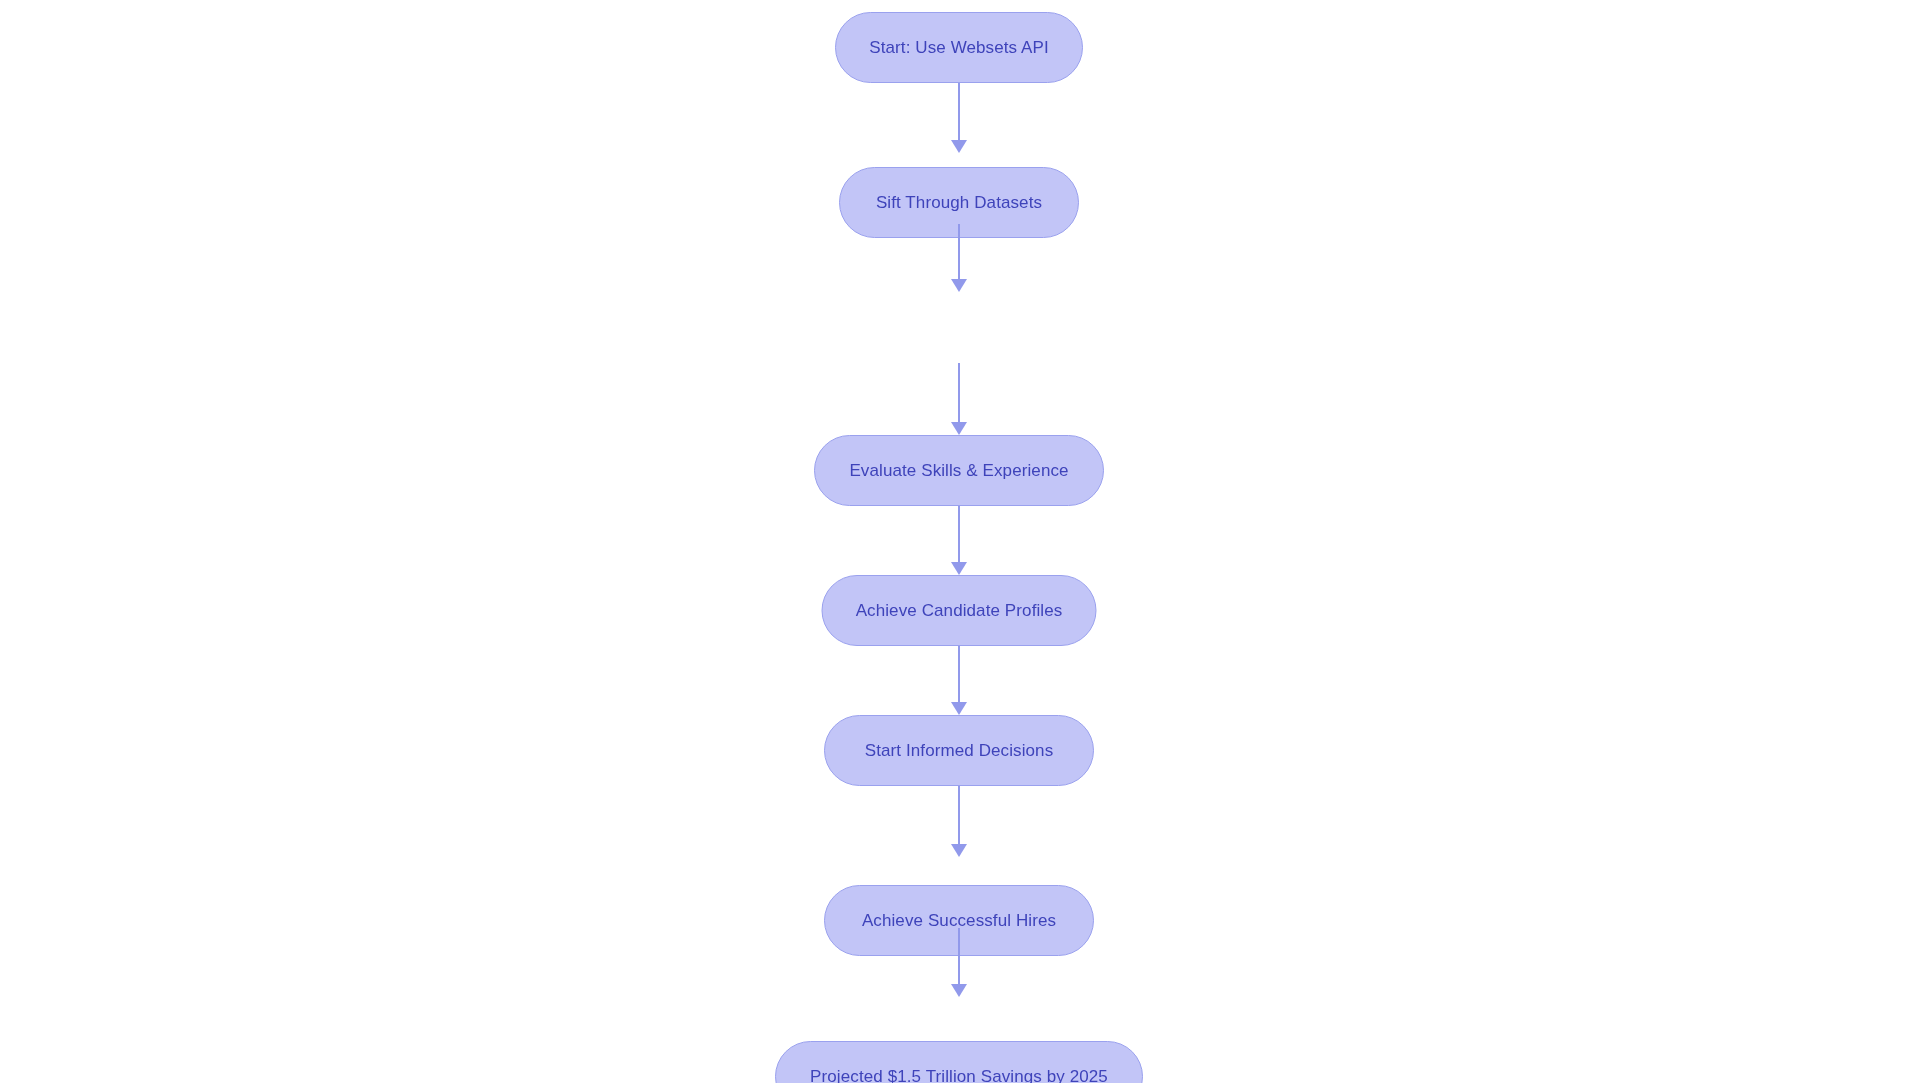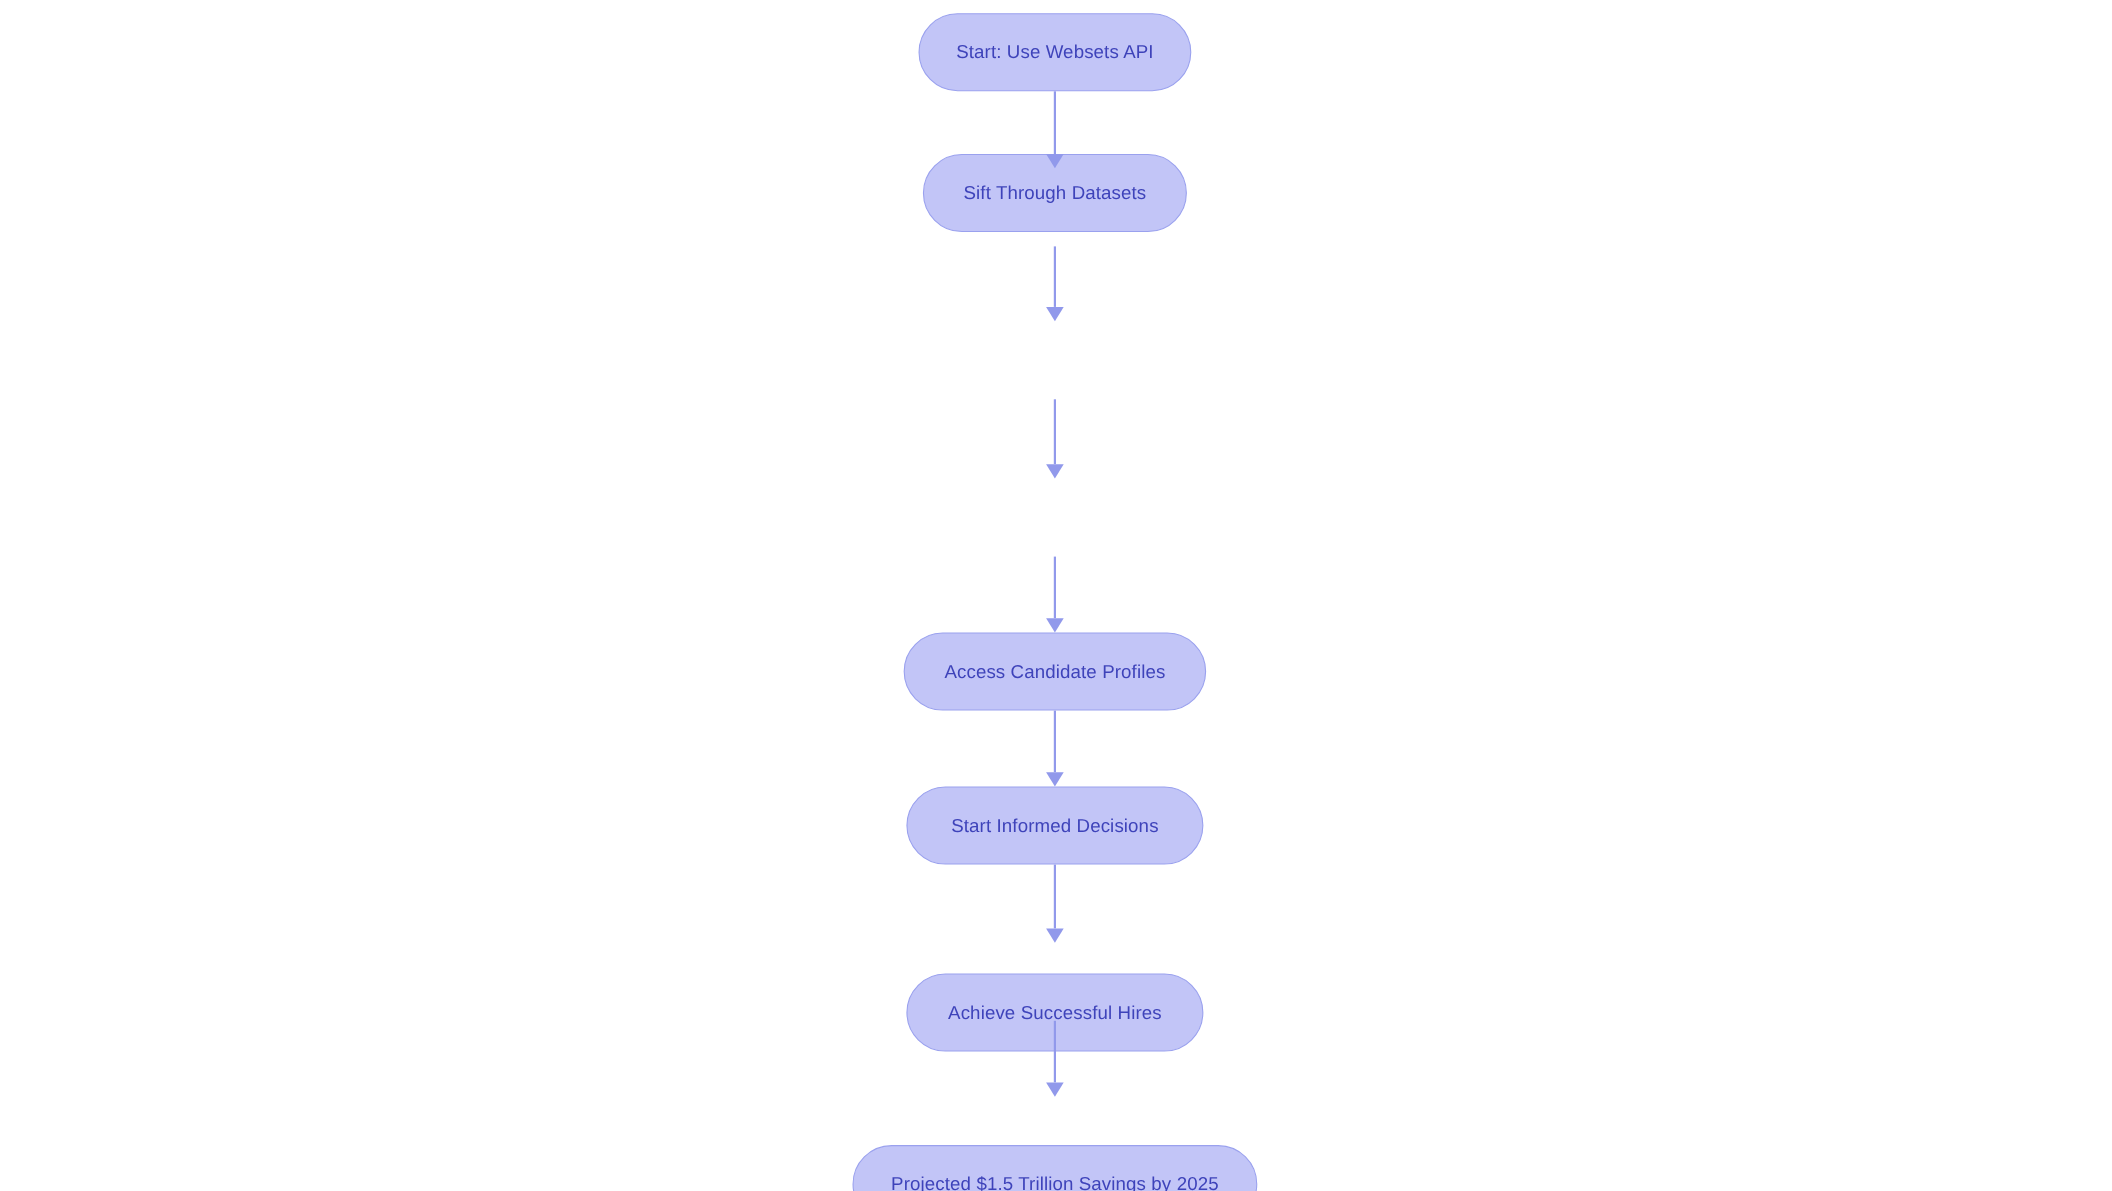--- a/index.html
+++ b/index.html
@@ -34,21 +34,21 @@
     display:flex;
     align-items:center;
     justify-content:center;
     font-size:17px;
     font-weight:500;
     letter-spacing:0.1px;
     white-space:nowrap;
     text-align:center;
   }
   .n1{top:12px;width:248px;}
-  .n2{top:140px;width:240px;}
+  .n2{top:167px;width:240px;}
   .n3{top:292px;width:218px;}
   .n4{top:435px;width:290px;}
   .n5{top:575px;width:275px;}
   .n6{top:715px;width:270px;}
   .n7{top:857px;width:270px;margin-top:28px;}
   .n8{top:997px;width:368px;margin-top:44px;}
   .arrow{
     position:absolute;
     left:959px;
     transform:translateX(-50%);
@@ -77,21 +77,22 @@
     border-top:13px solid var(--arrow);
   }
 </style>
 </head>
 <body>
 
 <div class="canvas">
 
   <div class="node n1">Start: Use Websets API</div>
   <div class="node n2">Sift Through Datasets</div>
-  <div class="node n5">Access Candidate Profiles</div>
+  <div class="node n4">Evaluate Skills &amp; Experience</div>
+  <div class="node n5">Achieve Candidate Profiles</div>
   <div class="node n6">Start Informed Decisions</div>
   <div class="node n7">Achieve Successful Hires</div>
   <div class="node n8">Projected $1.5 Trillion Savings by 2025</div>
 
   <div class="arrow a1">
     <div class="arrow-line"></div>
     <div class="arrow-head"></div>
   </div>
   <div class="arrow a2">
     <div class="arrow-line"></div>

